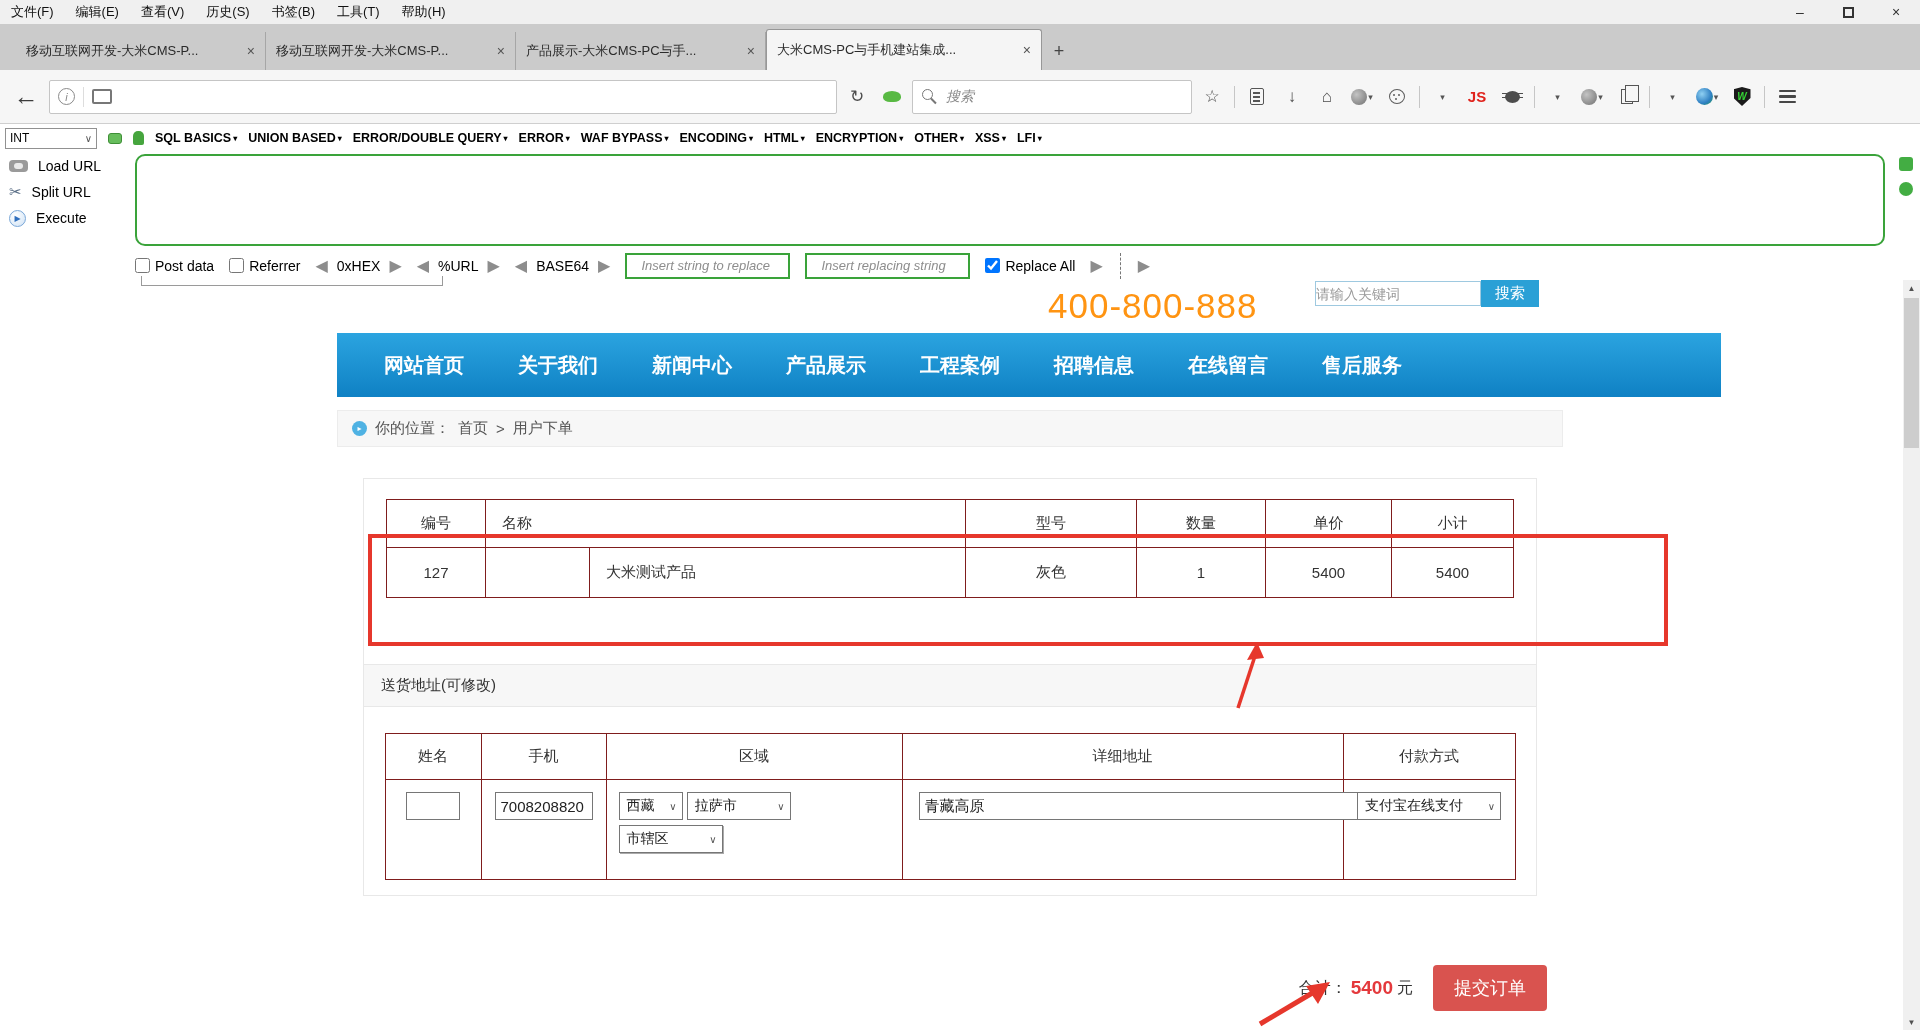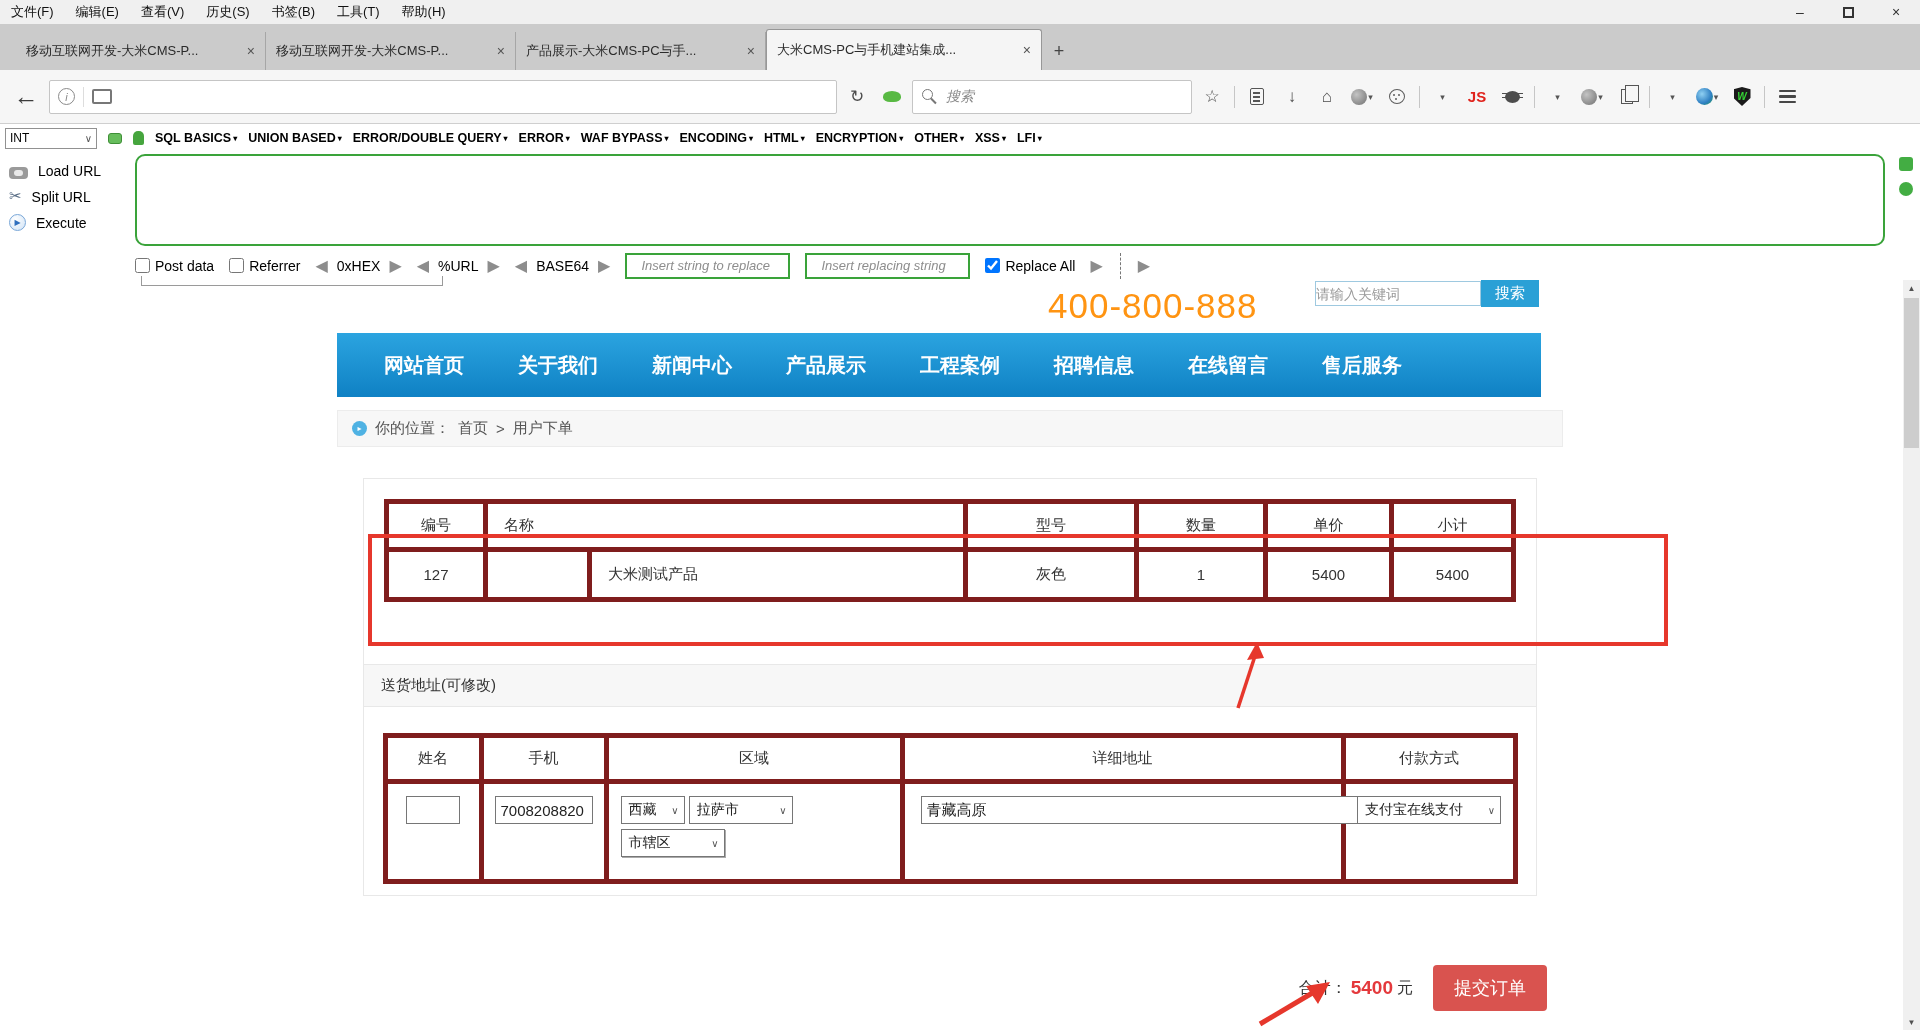--- a/index.html
+++ b/index.html
@@ -80,21 +80,21 @@
                   display:flex; align-items:center; padding-left:5px; gap:11px; font-size:12.5px;
                   font-weight:bold; color:#000; }
   .hb-select { width:92px; height:21px; border:1px solid #919191; background:#fff; display:flex;
                align-items:center; justify-content:space-between; padding:0 4px; font-size:12px;
                font-weight:normal; }
   .hb-g1 { width:14px; height:11px; background:#67bd5c; border-radius:3px; border:1px solid #3f8f37; }
   .hb-g2 { width:11px; height:14px; background:#46a53e; border-radius:5px 5px 2px 2px; }
   .hb-menu-item::after { content:"▾"; font-size:8px; margin-left:2px; vertical-align:1px; }
 
   .hb-actions { position:absolute; top:153px; left:0; width:133px; }
-  .hb-action { display:flex; align-items:flex-end; gap:10px; height:26px; padding-left:9px;
+  .hb-action { display:flex; align-items:center; gap:10px; height:26px; padding-left:9px;
                font-size:14px; color:#000; }
   .link-ic { width:19px; height:12px; background:#9a9a9a; border-radius:4px; position:relative; }
   .link-ic::after { content:""; position:absolute; left:5px; top:3px; width:9px; height:6px;
                     background:#e9e9e9; border-radius:3px; }
   .sciss { color:#5a6e86; font-size:15px; }
   .play-ic { width:17px; height:17px; border-radius:50%; border:1.5px solid #7aa7d8; color:#2f6fbe;
              font-size:8px; display:flex; align-items:center; justify-content:center;
              background:radial-gradient(circle at 35% 30%, #fff, #cfe2f5); }
   .hb-textarea { position:absolute; top:154px; left:135px; width:1750px; height:92px;
                  border:2px solid #3aa33a; border-radius:10px; resize:none; outline:none;
@@ -115,37 +115,37 @@
   
   .cutoff-box { position:absolute; left:141px; top:276px; width:302px; height:10px; background:#fff;
                 border:1px solid #9a9a9a; border-top:none; }
   .phone { position:absolute; left:1048px; top:286px; font-size:35px; color:#ff9412; letter-spacing:1px; }
   .site-search-input { position:absolute; left:1315px; top:281px; width:166px; height:25px;
                        border:1px solid #9ec9e0; padding:0 0; font-size:14px; color:#555; outline:none; }
   .site-search-input::placeholder { color:#9a9a9a; }
   .site-search-btn { position:absolute; left:1481px; top:280px; width:58px; height:27px;
                      background:#2aa0d6; color:#fff; font-size:15px; border:none;
                      display:flex; align-items:center; justify-content:center; }
-  .site-nav { position:absolute; left:337px; top:333px; width:1204px; height:64px;
+  .site-nav { position:absolute; left:337px; top:333px; width:1384px; height:64px;
               background:linear-gradient(180deg,#2ba4e0,#0f81c4); display:flex; align-items:center;
               padding-left:20px; }
   .nav-item { padding:0 27px; font-size:20px; font-weight:bold; color:#fff; }
   .crumb { position:absolute; left:337px; top:410px; width:1226px; height:37px; background:#f7f7f7;
            border:1px solid #ececec; display:flex; align-items:center; gap:8px; padding-left:14px;
            font-size:15px; color:#555; }
   .crumb-ic { width:15px; height:15px; border-radius:50%; background:#4fb2e3; color:#fff; font-size:8px;
               display:flex; align-items:center; justify-content:center; }
   .panel { position:absolute; left:363px; width:1174px; background:#fff; border:1px solid #e8e8e8; }
   .order-panel { top:478px; height:198px; }
   .addr-panel { top:664px; height:232px; }
   .panel-head { height:42px; display:flex; align-items:center; padding-left:17px; font-size:15px; }
   .order-panel .panel-head { background:#f7e3e3; color:#c0504d; border-bottom:1px solid #efd5d5; }
   .addr-panel .panel-head { background:#f7f7f7; color:#333; border-bottom:1px solid #e8e8e8; }
   table { border-collapse:collapse; margin:20px auto 0 auto; table-layout:fixed; }
-  th, td { border:5px solid #7f1d1d; font-size:15px; color:#333; font-weight:normal; text-align:center; }
+  th, td { border:1px solid #7f1d1d; font-size:15px; color:#333; font-weight:normal; text-align:center; }
   .order-table { width:1128px; }
   .order-table th { height:48px; }
   .order-table td { height:50px; }
   .cell-left { text-align:left; padding-left:16px; }
   .thumb { width:20px; height:21px; margin:0 auto; border-radius:2px;
            background:linear-gradient(90deg,#3a56b0 45%,#16307e 45%); }
   .addr-table { width:1128px; margin-top:26px; }
   .addr-table th { height:46px; }
   .addr-table td { height:100px; vertical-align:top; padding-top:12px; }
   .f-input { height:28px; border:1px solid #767676; font-size:15px; color:#222; padding:0 5px;

